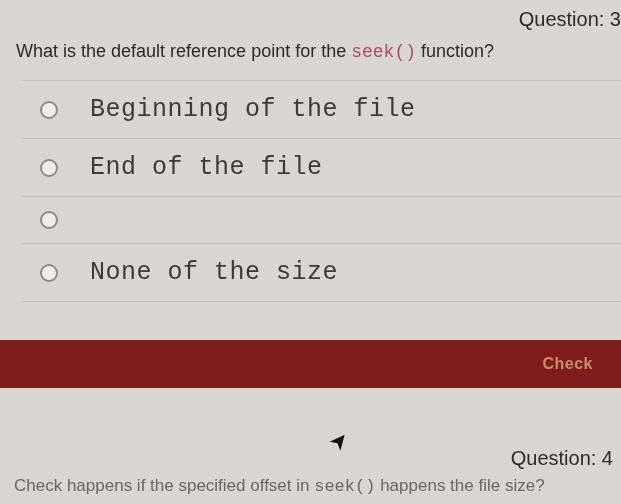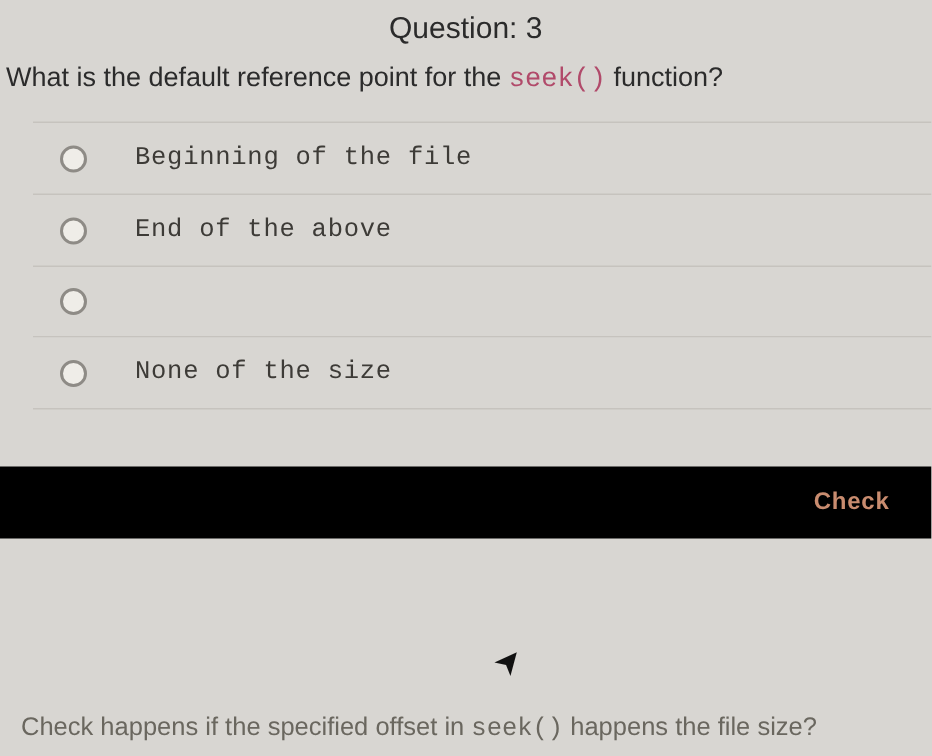--- a/index.html
+++ b/index.html
@@ -5,28 +5,28 @@
     * { box-sizing: border-box; margin: 0; padding: 0; }
     body {
       width: 621px;
       height: 504px;
       background: #d8d6d2;
       font-family: Arial, Helvetica, sans-serif;
       overflow: hidden;
       position: relative;
     }
     .q-header {
-      text-align: center;
+      text-align: right;
       padding: 8px 0 0 0;
       font-size: 20px;
       color: #2b2b2b;
     }
     .q-header span { white-space: nowrap; }
     .question-text {
-      padding: 10px 18px 18px 4px;
+      padding: 10px 18px 18px 16px;
       font-size: 18px;
       color: #2b2b2b;
     }
     .question-text .code {
       font-family: "Courier New", Courier, monospace;
       color: #b14a6a;
     }
     .options {
       margin: 0 0 0 22px;
       border-top: 1px solid #c6c3be;
@@ -42,29 +42,29 @@
       width: 18px; height: 18px;
       border: 2px solid #8e8b86;
       border-radius: 50%;
       background: #efede8;
       margin-right: 32px;
       margin-left: 10px;
       flex-shrink: 0;
     }
     .opt-label {
       font-family: "Courier New", Courier, monospace;
-      font-size: 17px;
+      font-size: 25px;
       letter-spacing: 0.5px;
       color: #3d3b37;
     }
     .check-bar {
       margin-top: 38px;
       width: 100%;
       height: 48px;
-      background: #000000;
+      background: #7f1d1d;
       display: flex;
       align-items: center;
       justify-content: flex-end;
       padding-right: 28px;
     }
     .check-label {
       color: #c98c6f;
       font-size: 16px;
       font-weight: bold;
       letter-spacing: 0.5px;
@@ -111,34 +111,37 @@
   <span>What is the default reference point for the </span><span class="code">seek()</span><span> function?</span>
 </div>
 
 <div class="options">
   <div class="option-row">
     <div class="radio"></div>
     <div class="opt-label">Beginning of the file</div>
   </div>
   <div class="option-row">
     <div class="radio"></div>
-    <div class="opt-label">End of the above</div>
+    <div class="opt-label">End of the file</div>
   </div>
   <div class="option-row">
     <div class="radio"></div>
   </div>
   <div class="option-row">
     <div class="radio"></div>
     <div class="opt-label">None of the size</div>
   </div>
 </div>
 
 <div class="check-bar">
   <span class="check-label">Check</span>
 </div>
 
 <div class="cursor" style="transform: rotate(-50deg);">➤</div>
 
 <div class="q2-block">
+  <div class="q2-header">
+    <span>Question: 4</span>
+  </div>
   <div class="q2-text">
     <span>Check happens if the specified offset in </span><span class="code">seek()</span><span> happens the file size?</span>
   </div>
 </div>
 
 </body></html>

